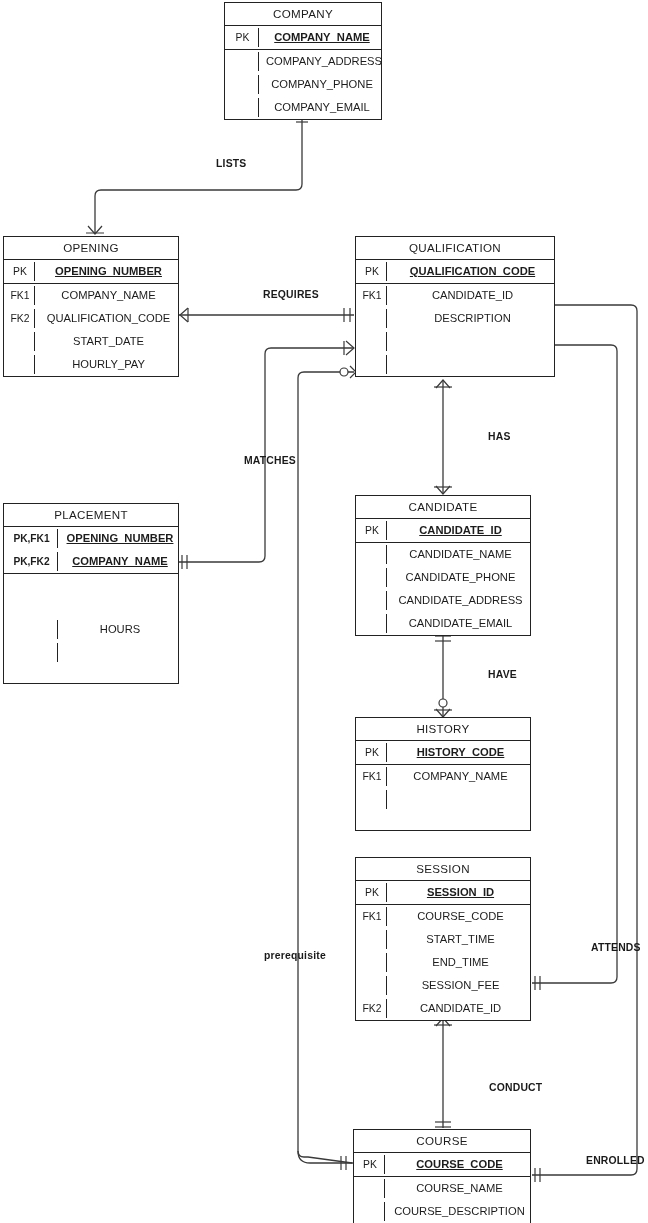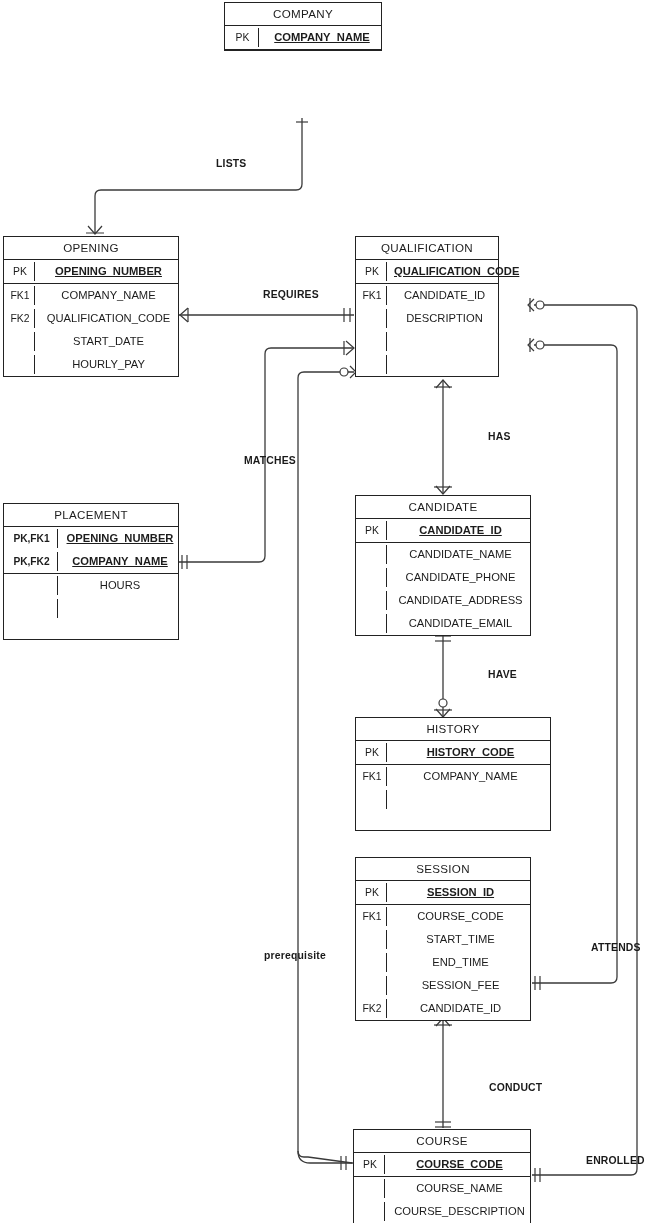--- a/index.html
+++ b/index.html
@@ -171,20 +171,34 @@
 
   <div class="entity" id="e-company" style="left:224px; top:2px; width:158px;">
     <div class="ent-title">COMPANY</div>
     <div class="ent-body">
       <div class="grp">
         <div class="row">
           <div class="key" style="width:33px">PK</div>
           <div class="fld pk">COMPANY_NAME</div>
         </div>
       </div>
+      <div class="grp last">
+        <div class="row">
+          <div class="key" style="width:33px"></div>
+          <div class="fld">COMPANY_ADDRESS</div>
+        </div>
+        <div class="row">
+          <div class="key" style="width:33px"></div>
+          <div class="fld">COMPANY_PHONE</div>
+        </div>
+        <div class="row">
+          <div class="key" style="width:33px"></div>
+          <div class="fld">COMPANY_EMAIL</div>
+        </div>
+      </div>
     </div>
   </div>
 
   <div class="entity" id="e-opening" style="left:3px; top:236px; width:176px;">
     <div class="ent-title">OPENING</div>
     <div class="ent-body">
       <div class="grp">
         <div class="row">
           <div class="key" style="width:30px">PK</div>
           <div class="fld pk">OPENING_NUMBER</div>
@@ -204,21 +218,21 @@
           <div class="fld">START_DATE</div>
         </div>
         <div class="row">
           <div class="key" style="width:30px"></div>
           <div class="fld">HOURLY_PAY</div>
         </div>
       </div>
     </div>
   </div>
 
-  <div class="entity" id="e-qualification" style="left:355px; top:236px; width:144px;">
+  <div class="entity" id="e-qualification" style="left:355px; top:236px; width:200px;">
     <div class="ent-title">QUALIFICATION</div>
     <div class="ent-body">
       <div class="grp">
         <div class="row">
           <div class="key" style="width:30px">PK</div>
           <div class="fld pk">QUALIFICATION_CODE</div>
         </div>
       </div>
       <div class="grp last" style="min-height:88px;">
         <div class="row">
@@ -247,21 +261,21 @@
       <div class="grp">
         <div class="row">
           <div class="key bold" style="width:53px">PK,FK1</div>
           <div class="fld pk">OPENING_NUMBER</div>
         </div>
         <div class="row">
           <div class="key bold" style="width:53px">PK,FK2</div>
           <div class="fld pk">COMPANY_NAME</div>
         </div>
       </div>
-      <div class="grp last" style="min-height:65px;">
+      <div class="grp last" style="min-height:65px;margin-top:44px;">
         <div class="row">
           <div class="key" style="width:53px"></div>
           <div class="fld">HOURS</div>
         </div>
         <div class="row spacer-row">
           <div class="key" style="width:53px"></div>
           <div class="fld">&nbsp;</div>
         </div>
       </div>
     </div>
@@ -290,21 +304,21 @@
           <div class="fld">CANDIDATE_ADDRESS</div>
         </div>
         <div class="row">
           <div class="key" style="width:30px"></div>
           <div class="fld">CANDIDATE_EMAIL</div>
         </div>
       </div>
     </div>
   </div>
 
-  <div class="entity" id="e-history" style="left:355px; top:717px; width:196px;">
+  <div class="entity" id="e-history" style="left:355px; top:717px; width:176px;">
     <div class="ent-title">HISTORY</div>
     <div class="ent-body">
       <div class="grp">
         <div class="row">
           <div class="key" style="width:30px">PK</div>
           <div class="fld pk">HISTORY_CODE</div>
         </div>
       </div>
       <div class="grp last" style="min-height:65px;">
         <div class="row">

